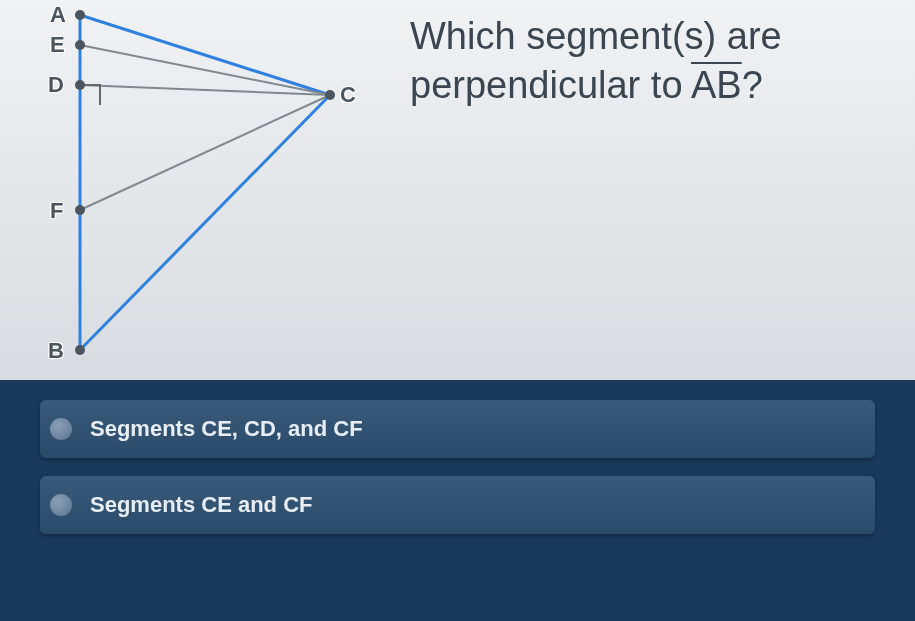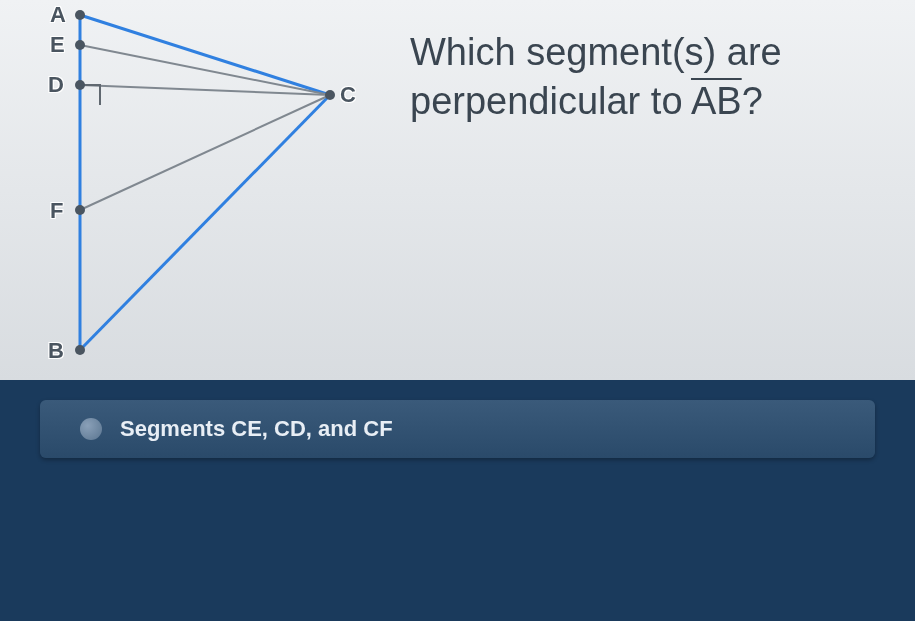--- a/index.html
+++ b/index.html
@@ -28,39 +28,39 @@
     }
     .point-label {
       position: absolute;
       font-size: 22px;
       font-weight: bold;
       color: #4a5560;
       text-shadow: -1px -1px 0 #fff, 1px -1px 0 #fff, -1px 1px 0 #fff, 1px 1px 0 #fff;
     }
     .question-text {
       flex: 1;
-      padding: 28px 20px 0 10px;
+      padding: 12px 20px 0 10px;
       font-size: 38px;
       color: #3a4550;
       line-height: 1.3;
     }
     .overline {
       text-decoration: overline;
       text-decoration-thickness: 2px;
     }
     .answers-area {
       padding: 20px 40px;
       display: flex;
       flex-direction: column;
       gap: 18px;
     }
     .answer-option {
       background: linear-gradient(to bottom, #3a5a7a, #2a4a6a);
       border-radius: 6px;
-      padding: 16px 40px;
+      padding: 16px 10px;
       display: flex;
       align-items: center;
       gap: 18px;
       cursor: pointer;
       box-shadow: 0 2px 4px rgba(0,0,0,0.3);
     }
     .radio-dot {
       width: 22px;
       height: 22px;
       border-radius: 50%;
@@ -109,13 +109,17 @@
     <span>Which segment(s) are</span><br>
     <span>perpendicular to </span><span class="overline">AB</span><span>?</span>
   </div>
 </div>
 
 <div class="answers-area">
   <div class="answer-option">
     <div class="radio-dot"></div>
     <div class="answer-text">Segments CE, CD, and CF</div>
   </div>
+  <div class="answer-option">
+    <div class="radio-dot"></div>
+    <div class="answer-text">Segments CE and CF</div>
+  </div>
 </div>
 
 </body></html>

